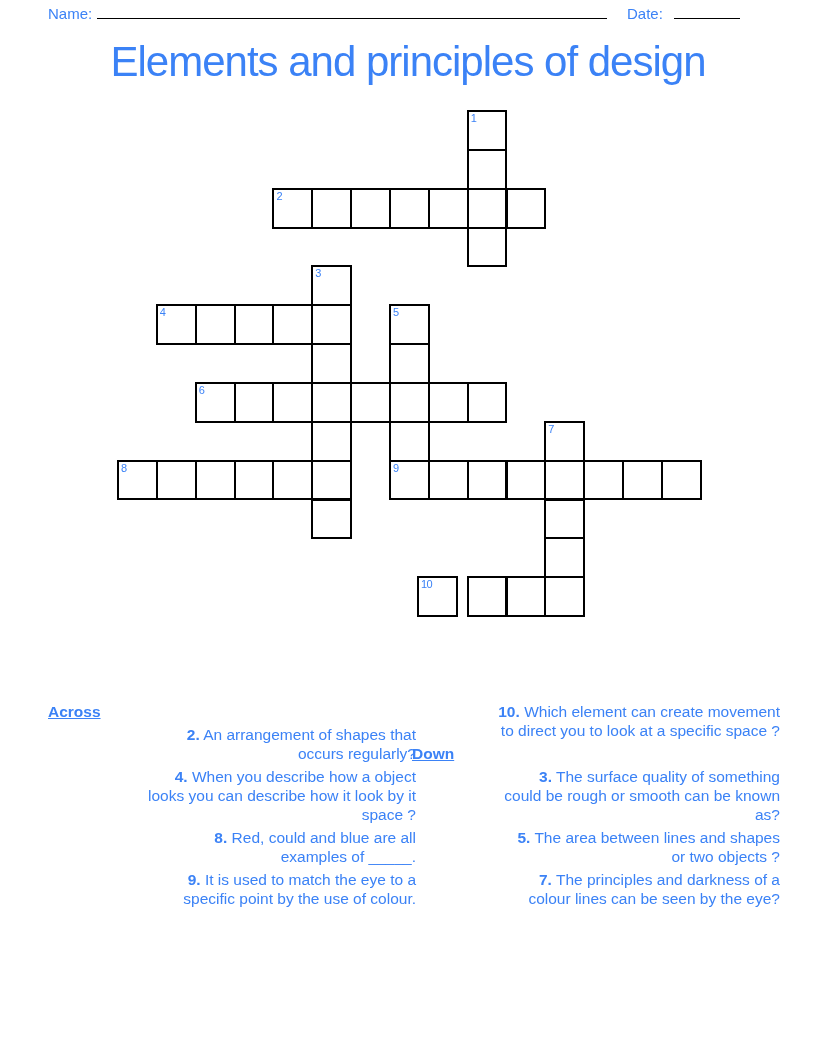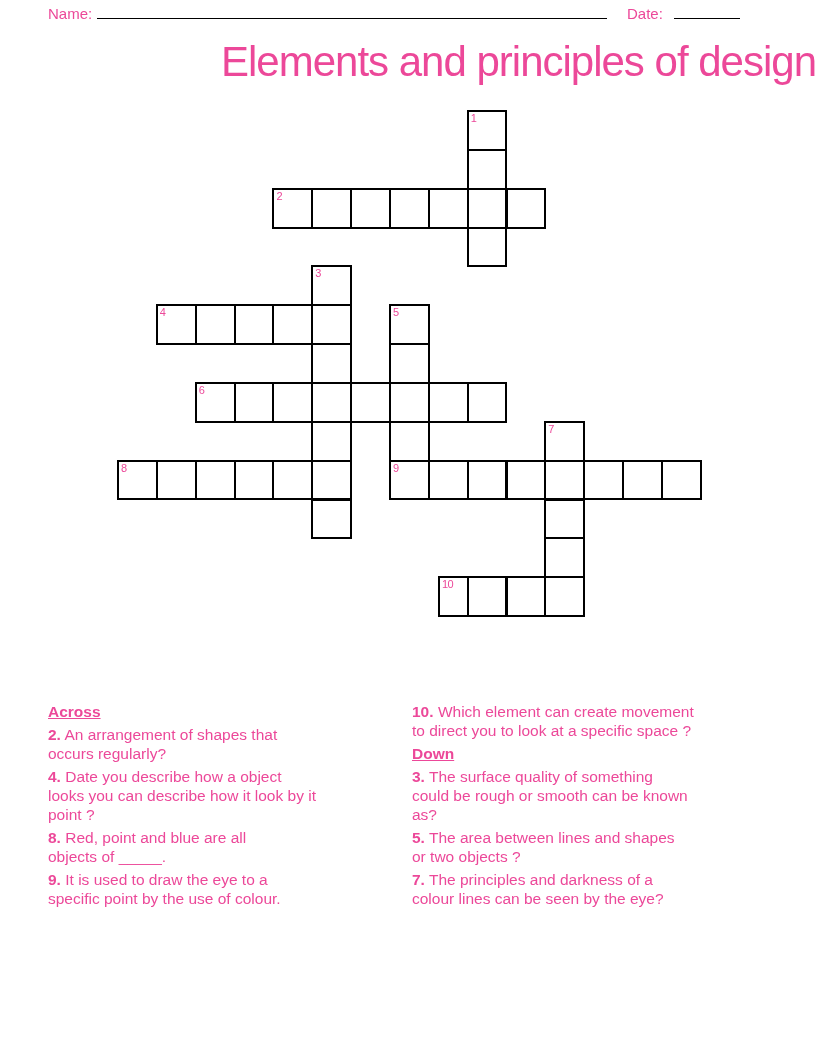--- a/index.html
+++ b/index.html
@@ -1,48 +1,48 @@
 <!DOCTYPE html>
 <html><head>
 <meta charset="utf-8">
 <style>
   html,body{margin:0;padding:0;background:#fff;}
   .page{
-    position:relative;width:816px;height:936px;background:#fff;color:#ec4899;
+    position:relative;width:816px;height:936px;background:#fff;color:#3b82f6;
     font-family:"Liberation Sans",sans-serif;overflow:hidden;
   }
   
   .hlabel{position:absolute;top:4px;font-size:15px;line-height:20px;white-space:nowrap;}
   .name-label{left:48px;}
   .date-label{left:627px;}
   .blank{position:absolute;top:1px;height:17px;border-bottom:1.5px solid #000;}
   .name-blank{left:97px;width:510px;}
   .date-blank{left:674px;width:66px;}
   
   .title{
-    position:absolute;left:0;top:35px;width:816px;text-align:right;
+    position:absolute;left:0;top:35px;width:816px;text-align:center;
     font-size:42px;line-height:54px;letter-spacing:-1px;white-space:nowrap;
   }
   
   .grid{position:absolute;left:117px;top:110px;width:586px;height:508px;}
   .cell{
     position:absolute;width:40.85px;height:40.85px;box-sizing:border-box;
     border:2px solid #000;background:#fff;
   }
   .cellnum{
     position:absolute;left:2px;top:1px;font-size:11px;line-height:11px;
     letter-spacing:-0.5px;
   }
   
   .clues{position:absolute;left:0;top:702px;width:816px;height:300px;font-size:15.5px;line-height:19px;}
   .col{position:absolute;top:0;width:368px;}
   .colL{left:48px;}
   .colR{left:412px;}
   .clue-head{margin:0 0 4px 0;font-weight:bold;text-decoration:underline;}
-  .clue{margin:0 0 4px 0;}
+  .clue{margin:0 0 4px 0;text-align:right;}
   .clue b{font-weight:bold;}
 </style>
 </head>
 <body>
 
 <div class="page">
 
   <span class="hlabel name-label">Name:</span>
   <span class="blank name-blank"></span>
   <span class="hlabel date-label">Date:</span>
@@ -110,35 +110,35 @@
       <div class="cell" style="left: 38.85px; top: 349.65px;"></div>
       <div class="cell" style="left: 77.7px; top: 349.65px;"></div>
       <div class="cell" style="left: 116.55px; top: 349.65px;"></div>
       <div class="cell" style="left: 155.4px; top: 349.65px;"></div>
       <div class="cell" style="left: 310.8px; top: 349.65px;"></div>
       <div class="cell" style="left: 349.65px; top: 349.65px;"></div>
       <div class="cell" style="left: 388.5px; top: 349.65px;"></div>
       <div class="cell" style="left: 466.2px; top: 349.65px;"></div>
       <div class="cell" style="left: 505.05px; top: 349.65px;"></div>
       <div class="cell" style="left: 543.9px; top: 349.65px;"></div>
-      <div class="cell" style="left: 321px; top: 466.2px;">
+      <div class="cell" style="left: 300px; top: 466.2px;">
         <span class="cellnum">10</span>
       </div>
       <div class="cell" style="left: 349.65px; top: 466.2px;"></div>
       <div class="cell" style="left: 388.5px; top: 466.2px;"></div>
     </div>
 
   <div class="clues">
     <div class="col colL">
       <p class="clue-head">Across</p>
       <div>
           <p class="clue"><b>2.</b> <span>An arrangement of shapes that</span><br><span>occurs regularly?</span></p>
-          <p class="clue"><b>4.</b> <span>Date you describe how a object</span><br><span>looks you can describe how it look by it</span><br><span>point ?</span></p>
-          <p class="clue"><b>8.</b> <span>Red, point and blue are all</span><br><span>objects of _____.</span></p>
-          <p class="clue"><b>9.</b> <span>It is used to draw the eye to a</span><br><span>specific point by the use of colour.</span></p>
+          <p class="clue"><b>4.</b> <span>When you describe how a object</span><br><span>looks you can describe how it look by it</span><br><span>space ?</span></p>
+          <p class="clue"><b>8.</b> <span>Red, could and blue are all</span><br><span>examples of _____.</span></p>
+          <p class="clue"><b>9.</b> <span>It is used to match the eye to a</span><br><span>specific point by the use of colour.</span></p>
         </div>
     </div>
     <div class="col colR">
       <div>
           <p class="clue"><b>10.</b> <span>Which element can create movement</span><br><span>to direct you to look at a specific space ?</span></p>
         </div>
       <p class="clue-head">Down</p>
       <div>
           <p class="clue"><b>3.</b> <span>The surface quality of something</span><br><span>could be rough or smooth can be known</span><br><span>as?</span></p>
           <p class="clue"><b>5.</b> <span>The area between lines and shapes</span><br><span>or two objects ?</span></p>

